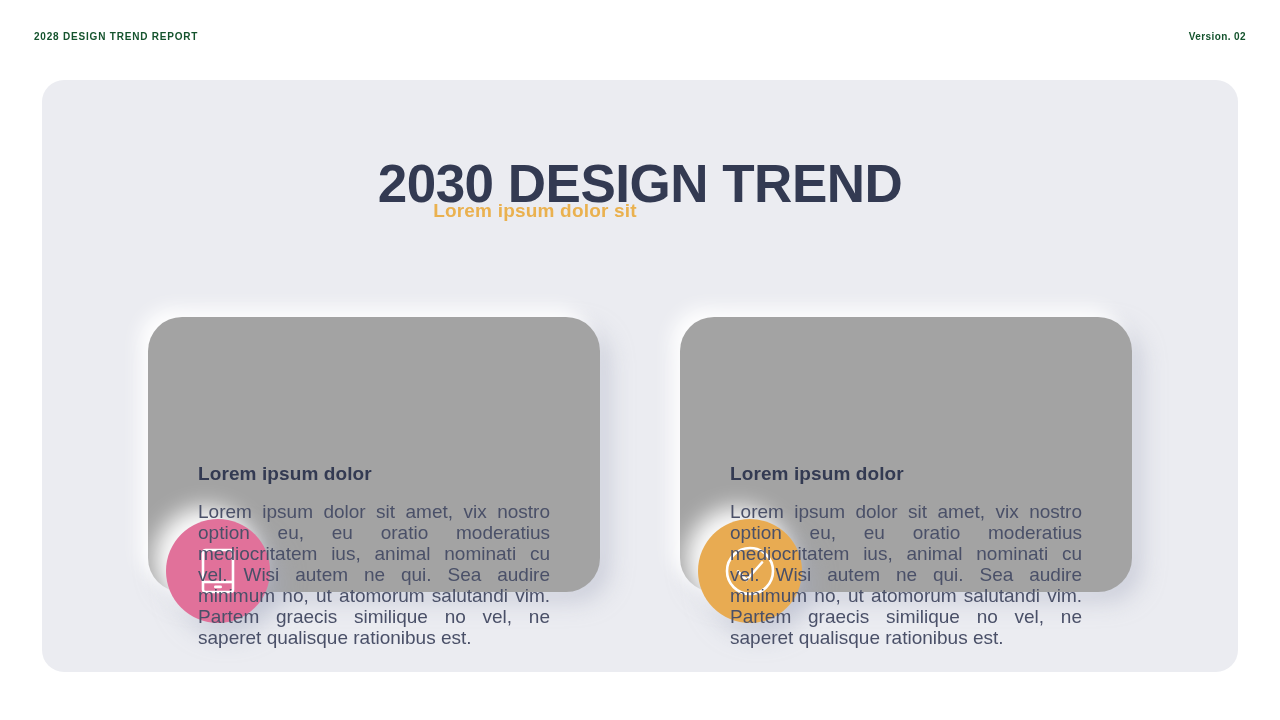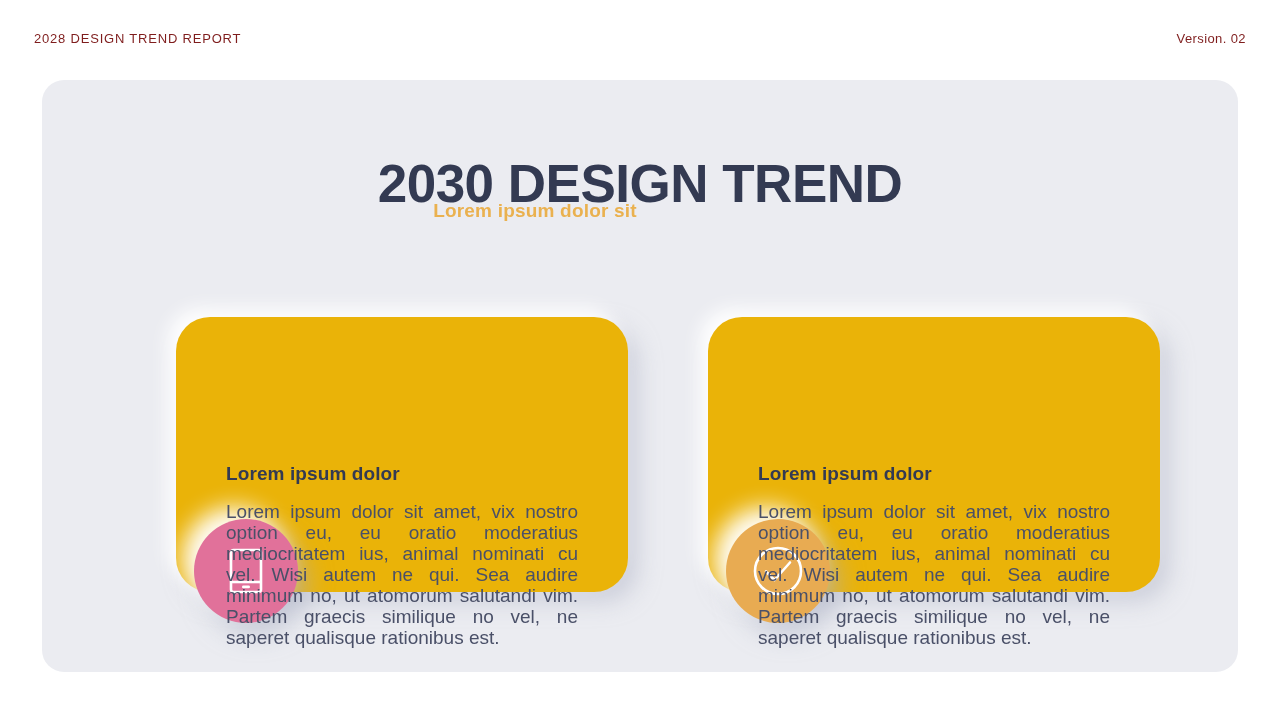--- a/index.html
+++ b/index.html
@@ -22,23 +22,23 @@
     left: 0;
     width: 1280px;
     height: 78px;
     display: flex;
     align-items: center;
   }
   .topbar-left,
   .topbar-center,
   .topbar-right {
     position: absolute;
-    font-size: 13px;
-    font-weight: normal;
-    color: #7f1d1d;
+    font-size: 10px;
+    font-weight: bold;
+    color: #14532d;
     letter-spacing: 0.8px;
     white-space: nowrap;
   }
   .topbar-left  { left: 34px;  top: 31px; }
   .topbar-center{ left: 0; right: 0; top: 31px; text-align: center; letter-spacing: 0.4px;}
   .topbar-right { right: 34px; top: 31px; letter-spacing: 0.4px;}
 
   
   .panel {
     position: absolute;
@@ -75,26 +75,25 @@
     line-height: 1.15;
   }
 
   
   .card {
     position: absolute;
     top: 237px;
     width: 452px;
     height: 275px;
     border-radius: 34px;
-    background: #eab308;
+    background: #a3a3a3;
     box-shadow:
        -9px -9px 18px rgba(255,255,255,0.95),
         10px 10px 22px rgba(178,182,200,0.50),
         inset 0 0 0 0 rgba(0,0,0,0);
-    margin-left: 28px;
   }
   .card.left  { left: 106px; }
   .card.right { left: 638px; }
 
   .card-body {
     position: absolute;
     left: 50px;
     right: 32px;
     top: 146px;
   }

